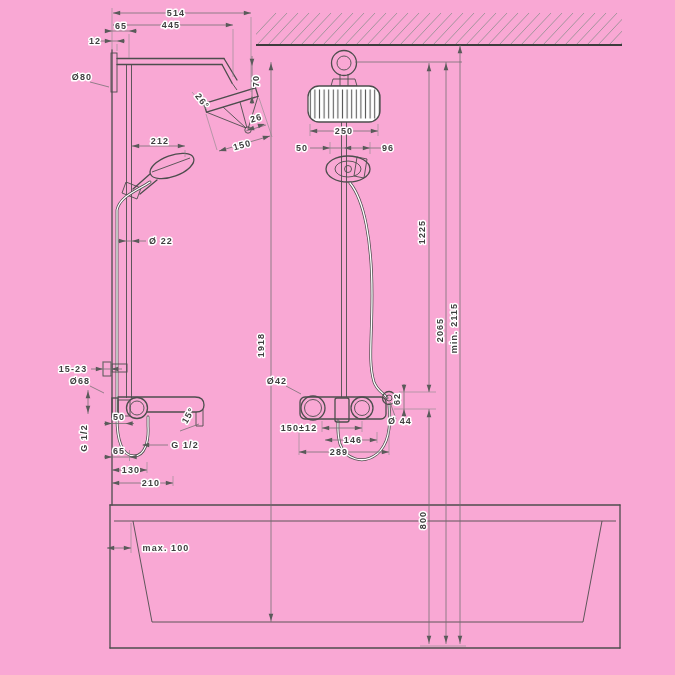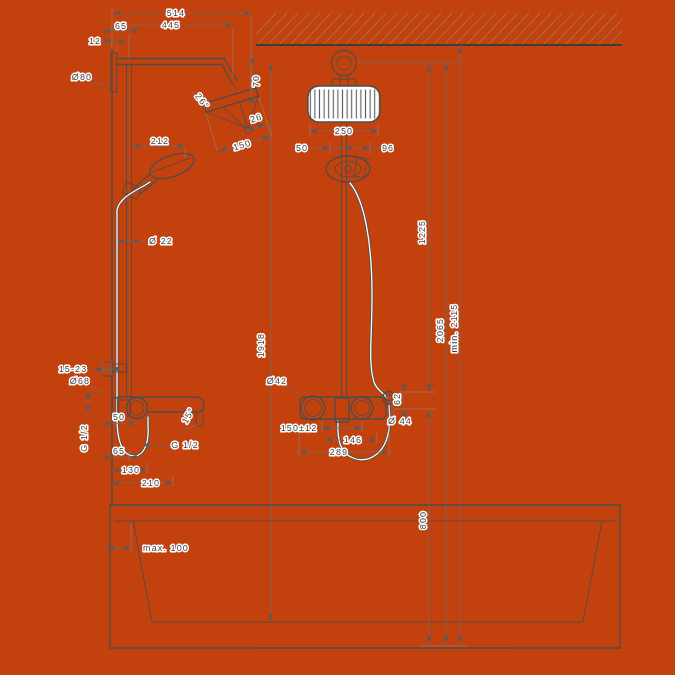--- a/index.html
+++ b/index.html
@@ -1,17 +1,17 @@
 <!DOCTYPE html>
 <html><head>
 <meta charset="utf-8">
 <style>
   html,body{margin:0;padding:0;background:#fff;}
-  #canvas{position:relative;width:675px;height:675px;background:#c2410c;overflow:hidden;
-          font-family:"Liberation Sans", sans-serif;}
+  #canvas{position:relative;width:675px;height:675px;background:#f9a8d4;overflow:hidden;
+          font-family:"Liberation Sans", sans-serif;font-weight:bold;}
   svg{display:block;}
   .obj{stroke:#4d4d4d;stroke-width:1.3;fill:none;stroke-linecap:round;}
   .objthin{stroke:#4d4d4d;stroke-width:0.9;fill:none;}
   .dim{stroke:#6f6f6f;stroke-width:0.75;fill:none;}
   .ext{stroke:#8a8a8a;stroke-width:0.6;fill:none;}
   .hose{stroke:#4d4d4d;stroke-width:2.8;fill:none;stroke-linecap:round;}
   .hosein{stroke:#ffffff;stroke-width:1.3;fill:none;stroke-linecap:round;}
   .arr{fill:#5a5a5a;}
   .lbl{font-family:"Liberation Sans", sans-serif;font-size:9px;letter-spacing:1.1px;
        fill:#3f3f3f;paint-order:stroke;stroke:#ffffff;stroke-width:3px;

